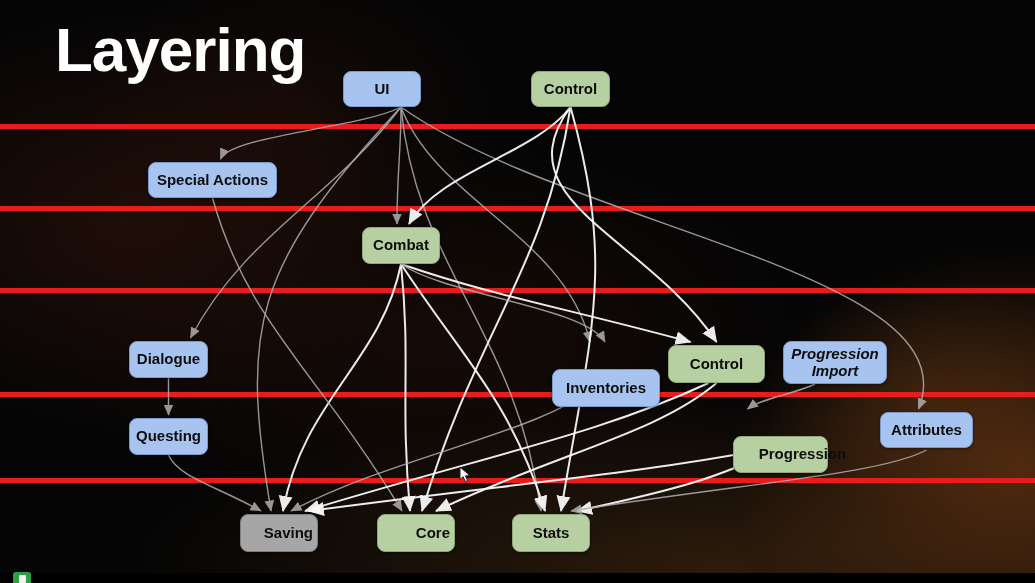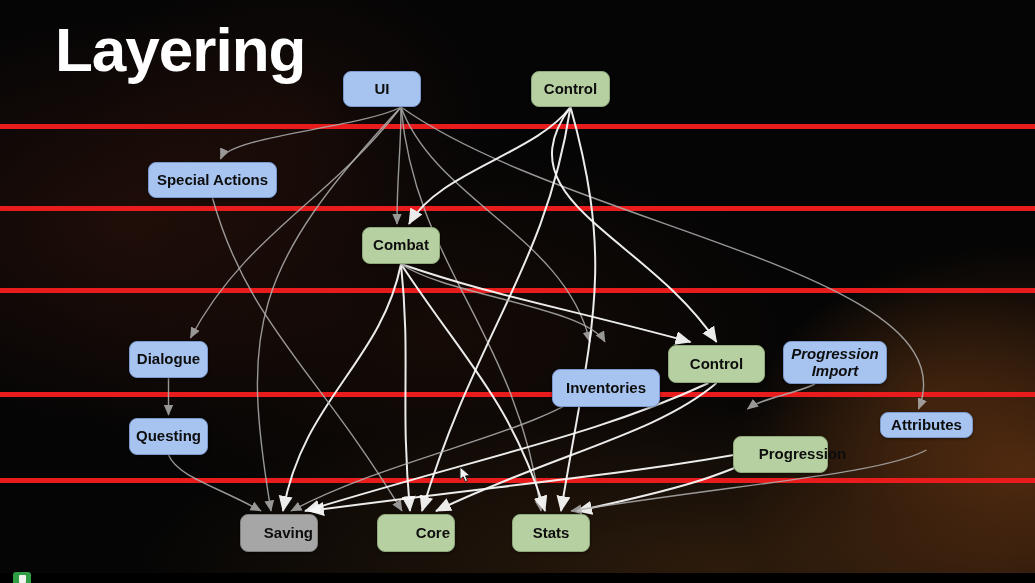--- a/index.html
+++ b/index.html
@@ -112,21 +112,21 @@
       </div>
       <div class="node" style="left: 783px; top: 341px; width: 104px; height: 43px; background: rgb(167, 196, 240); border: 1.5px solid rgb(123, 153, 204); font-style: italic;">
         <span>Progression Import</span>
       </div>
       <div class="node" style="left: 129px; top: 418px; width: 79px; height: 37px; background: rgb(167, 196, 240); border: 1.5px solid rgb(123, 153, 204);">
         <span>Questing</span>
       </div>
       <div class="node" style="left: 733px; top: 436px; width: 95px; height: 37px; background: rgb(183, 208, 162); border: 1.5px solid rgb(143, 168, 124); padding-left: 48px;">
         <span>Progression</span>
       </div>
-      <div class="node" style="left: 880px; top: 412px; width: 93px; height: 26px; background: rgb(167, 196, 240); border: 1.5px solid rgb(123, 153, 204);">
+      <div class="node" style="left: 880px; top: 412px; width: 93px; height: 36px; background: rgb(167, 196, 240); border: 1.5px solid rgb(123, 153, 204);">
         <span>Attributes</span>
       </div>
       <div class="node" style="left: 240px; top: 514px; width: 78px; height: 38px; background: rgb(166, 166, 166); border: 1.5px solid rgb(127, 127, 127); justify-content: flex-end;">
         <span>Saving</span>
       </div>
       <div class="node" style="left: 377px; top: 514px; width: 78px; height: 38px; background: rgb(183, 208, 162); border: 1.5px solid rgb(143, 168, 124); justify-content: flex-end;">
         <span>Core</span>
       </div>
       <div class="node" style="left: 512px; top: 514px; width: 78px; height: 38px; background: rgb(183, 208, 162); border: 1.5px solid rgb(143, 168, 124);">
         <span>Stats</span>

